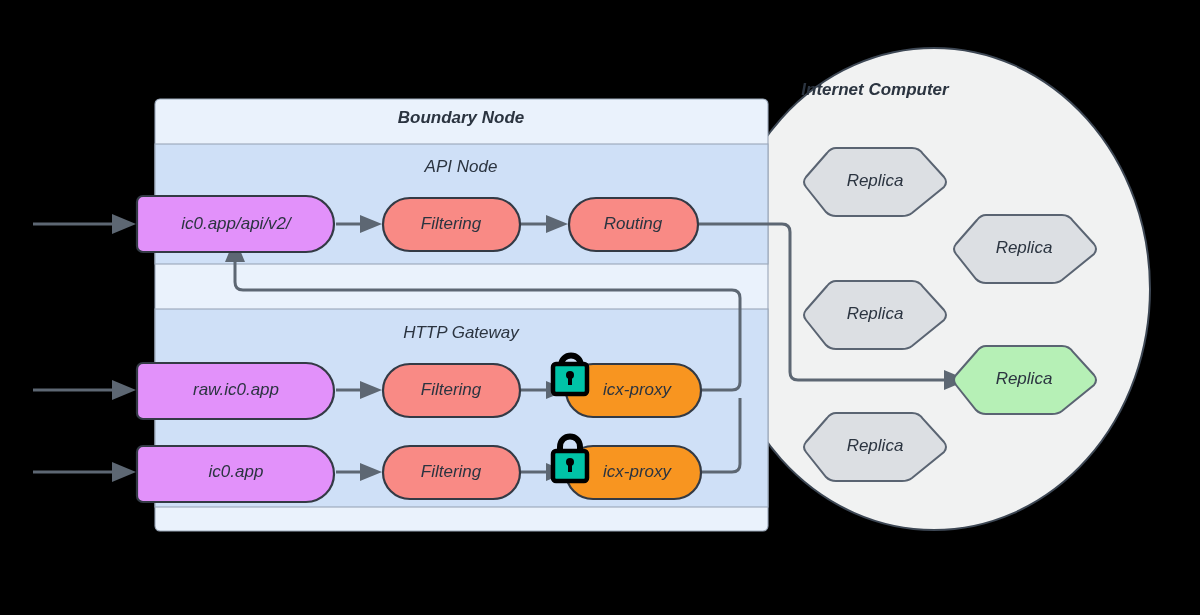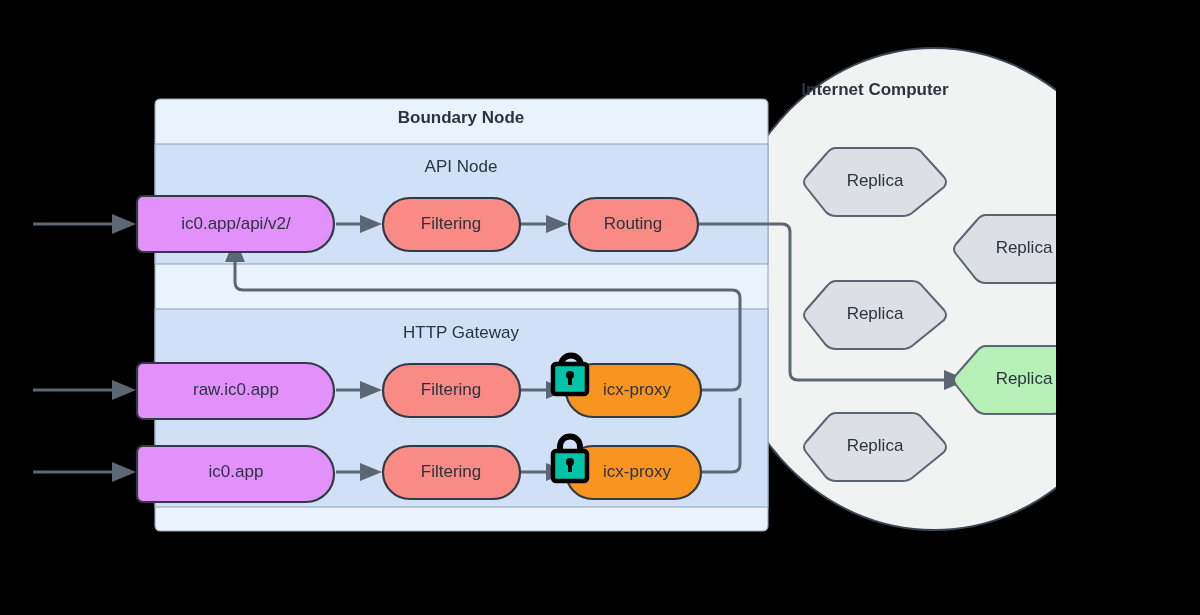--- a/index.html
+++ b/index.html
@@ -1,17 +1,17 @@
 <!DOCTYPE html>
 <html><head>
 <meta charset="utf-8">
 <style>
   html,body{margin:0;padding:0;background:#000;}
-  #stage{position:relative;width:1056px;height:615px;background:#000;overflow:hidden;
-         font-family:"Liberation Sans","DejaVu Sans",sans-serif;}
+  #stage{position:relative;width:1200px;height:615px;background:#000;overflow:hidden;
+         font-family:"Liberation Sans","DejaVu Sans",sans-serif;font-style:italic;}
   svg{display:block;}
   .nd-label{font-family:"Liberation Sans","DejaVu Sans",sans-serif;font-size:17px;fill:#2b3440;
             text-anchor:middle;dominant-baseline:middle;}
   .grp-title{font-family:"Liberation Sans","DejaVu Sans",sans-serif;font-size:17px;fill:#2b3440;
              text-anchor:middle;dominant-baseline:middle;}
   .grp-title.bold{font-weight:bold;}
   .band{stroke:#9aa7b8;stroke-width:1.1;}
   .shape{stroke:#333a45;stroke-width:2.2;}
   .hex{stroke:#5a6472;stroke-width:2;}
   .edge{fill:none;stroke:#5d6773;stroke-width:3;stroke-linecap:butt;stroke-linejoin:round;}

